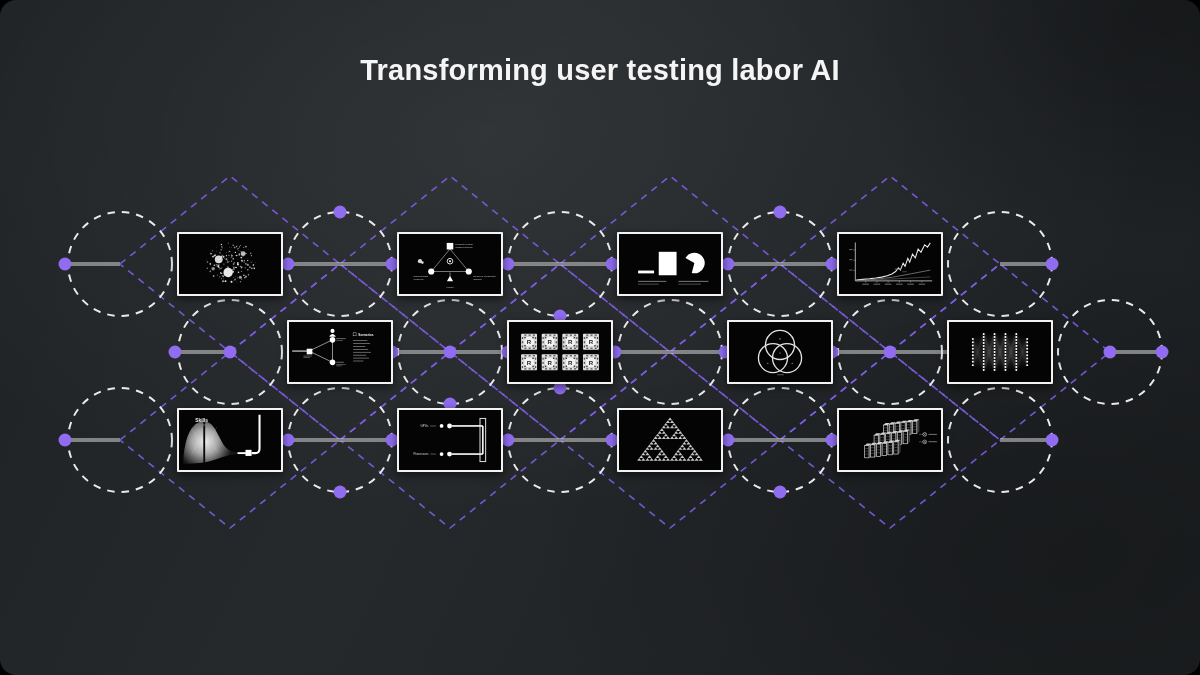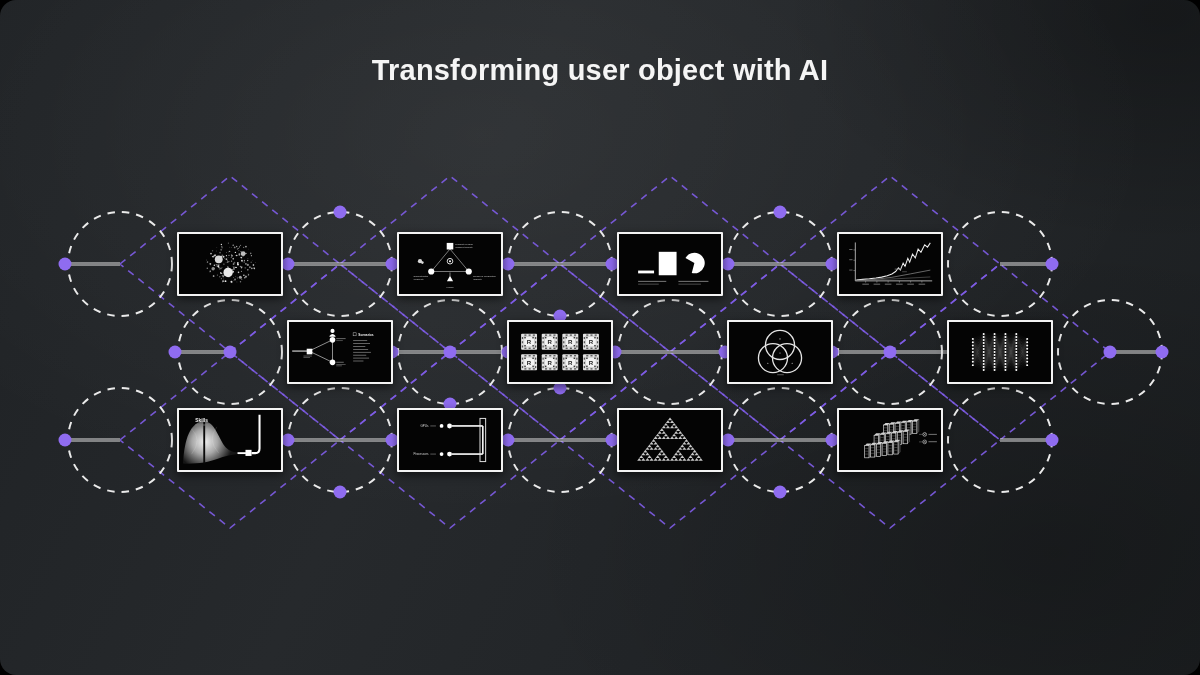--- a/index.html
+++ b/index.html
@@ -14,21 +14,21 @@
     color:#f5f5f5;font-size:29px;font-weight:bold;letter-spacing:.2px;}
   #pattern{position:absolute;left:0;top:0;}
   .card{position:absolute;width:106px;height:64px;box-sizing:border-box;background:#040404;
     border:2px solid #f3f3f3;border-radius:1px;box-shadow:0 3px 10px rgba(0,0,0,.55);}
   .card svg{display:block;width:100%;height:100%;}
 </style>
 </head>
 <body>
 
 <div class="slide">
-  <h1 class="title">Transforming user object with AI</h1>
+  <h1 class="title">Transforming user testing labor AI</h1>
   <svg id="pattern" width="1200" height="675">
       <g>
         <polygon points="120,264 230,176 340,264 230,352" fill="none" stroke="#7E5CE6" stroke-width="1.6" stroke-dasharray="7 6" opacity="0.9"></polygon>
         <polygon points="340,264 450,176 560,264 450,352" fill="none" stroke="#7E5CE6" stroke-width="1.6" stroke-dasharray="7 6" opacity="0.9"></polygon>
         <polygon points="560,264 670,176 780,264 670,352" fill="none" stroke="#7E5CE6" stroke-width="1.6" stroke-dasharray="7 6" opacity="0.9"></polygon>
         <polygon points="780,264 890,176 1000,264 890,352" fill="none" stroke="#7E5CE6" stroke-width="1.6" stroke-dasharray="7 6" opacity="0.9"></polygon>
         <polygon points="230,352 340,264 450,352 340,440" fill="none" stroke="#7E5CE6" stroke-width="1.6" stroke-dasharray="7 6" opacity="0.9"></polygon>
         <polygon points="450,352 560,264 670,352 560,440" fill="none" stroke="#7E5CE6" stroke-width="1.6" stroke-dasharray="7 6" opacity="0.9"></polygon>
         <polygon points="670,352 780,264 890,352 780,440" fill="none" stroke="#7E5CE6" stroke-width="1.6" stroke-dasharray="7 6" opacity="0.9"></polygon>
         <polygon points="890,352 1000,264 1110,352 1000,440" fill="none" stroke="#7E5CE6" stroke-width="1.6" stroke-dasharray="7 6" opacity="0.9"></polygon>

